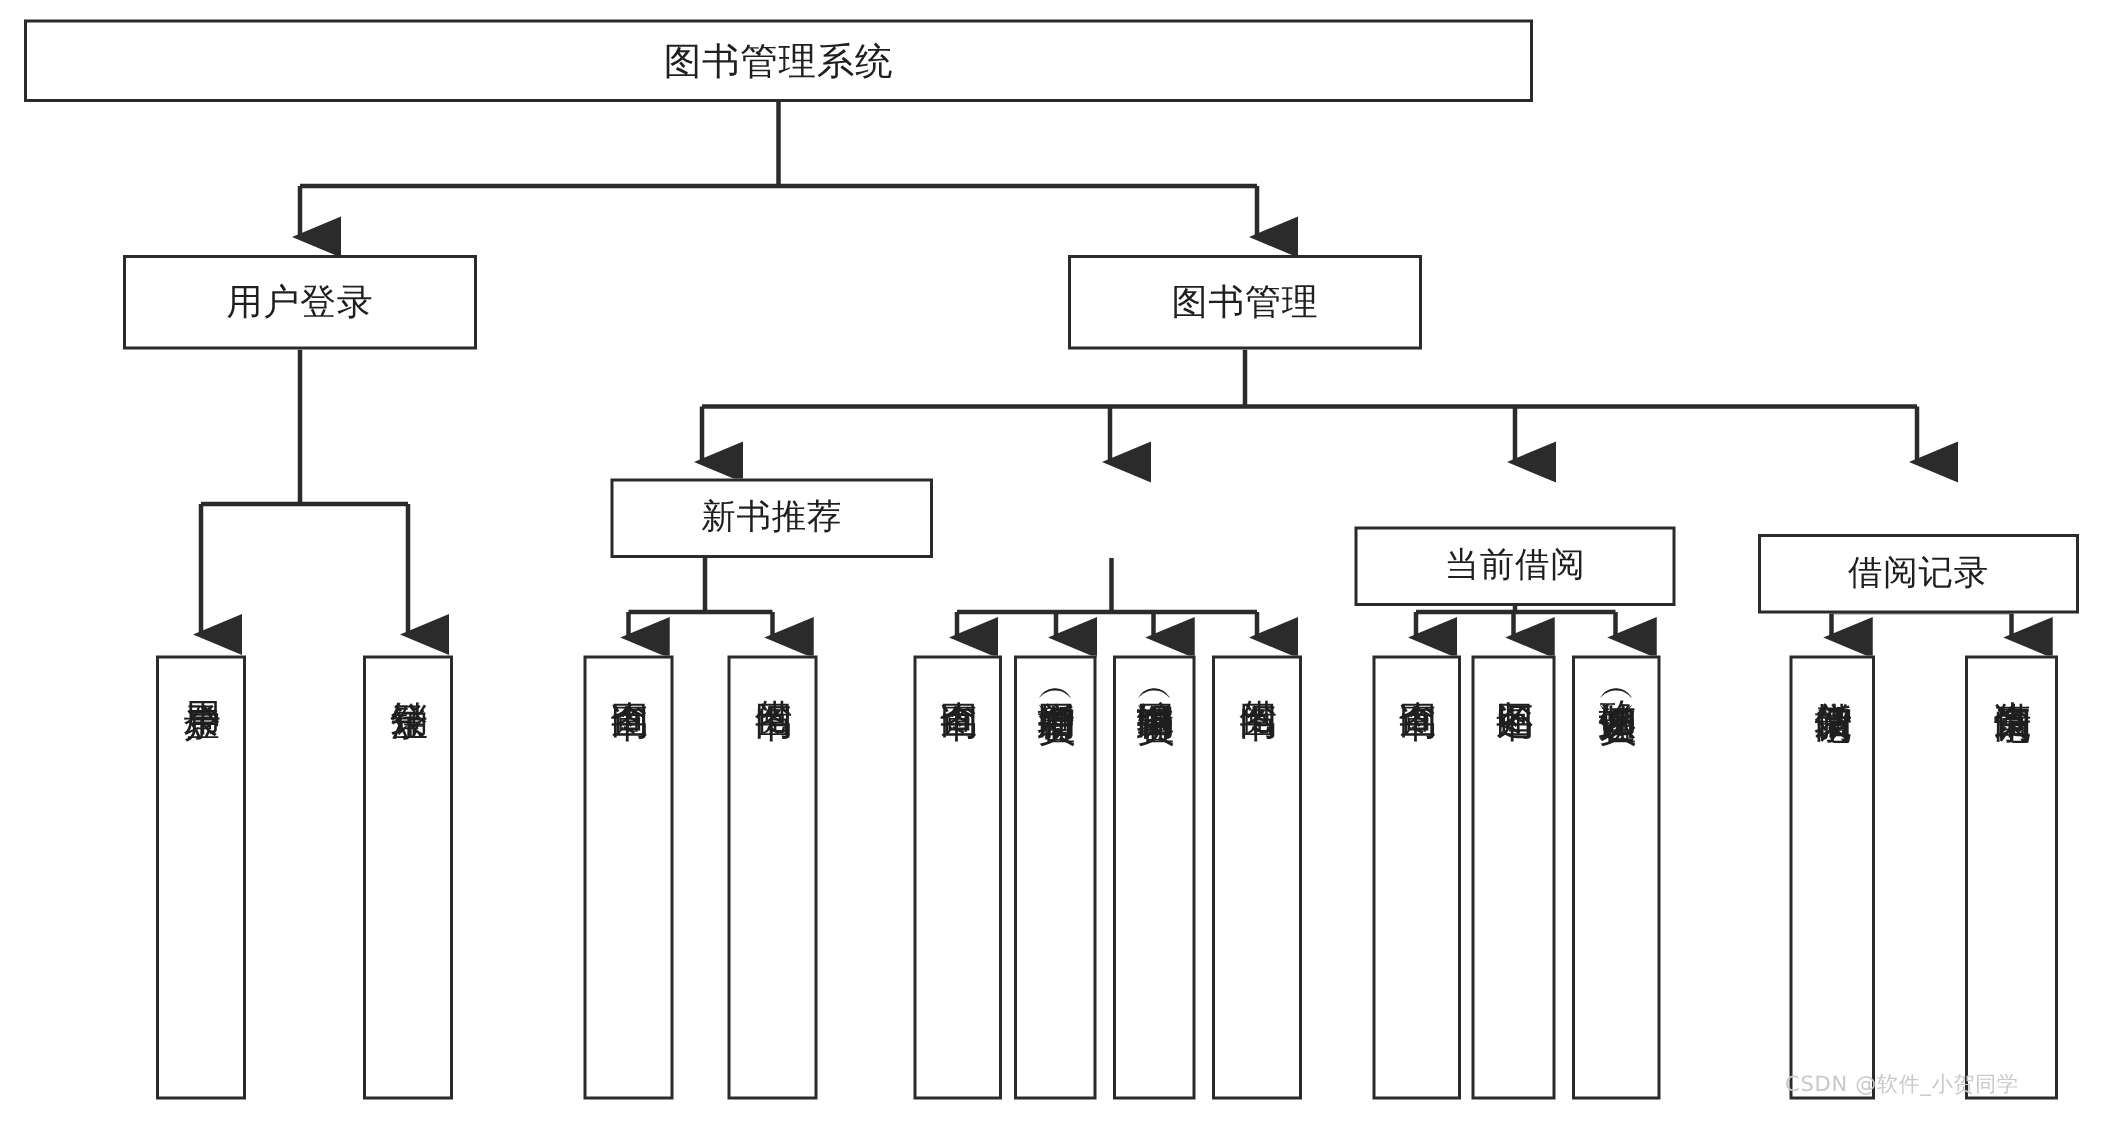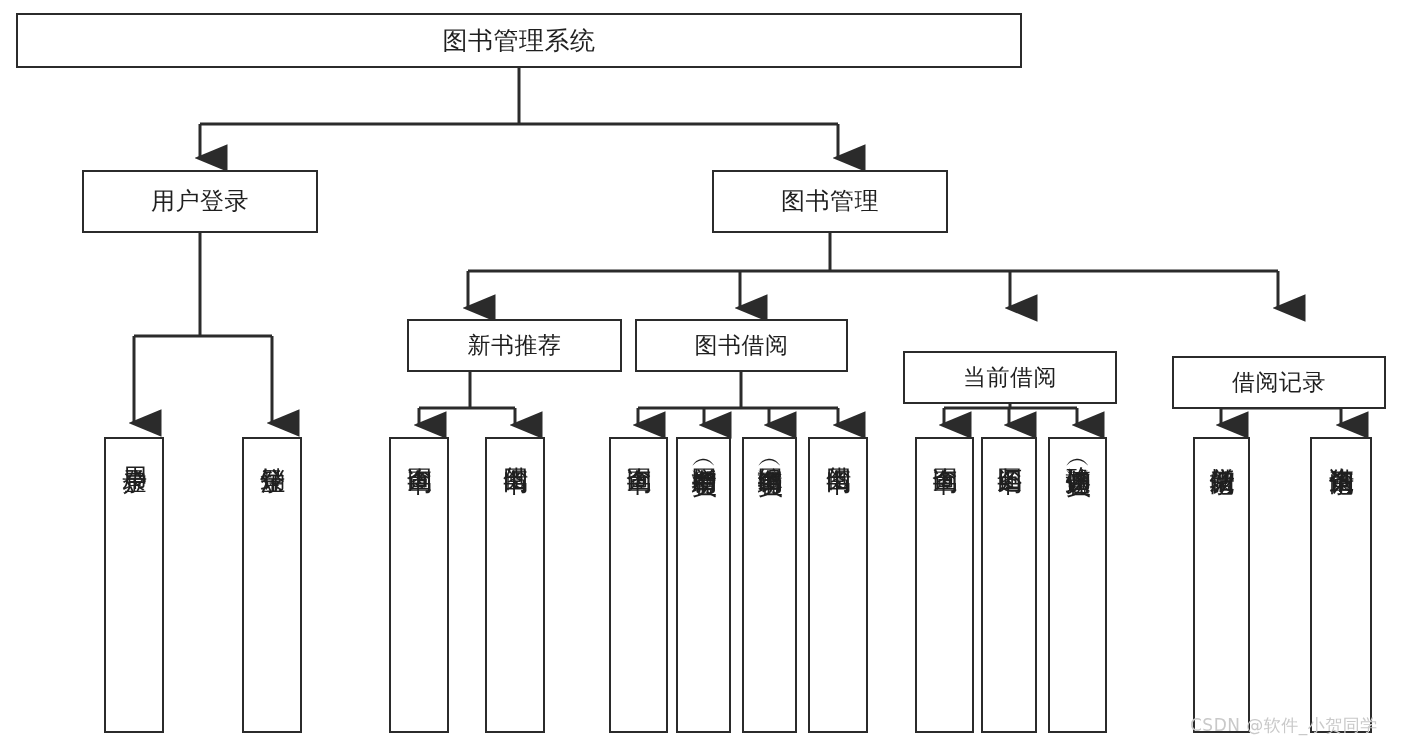--- a/index.html
+++ b/index.html
@@ -54,21 +54,21 @@
   .node.leaf .label {
     writing-mode: vertical-rl;
     text-orientation: upright;
     font-size: 25px;
     line-height: 1.06;
     letter-spacing: 1px;
     white-space: nowrap;
   }
   #watermark {
     position: absolute;
-    font-size: 17px;
+    font-size: 14px;
     color: #c9c9c9;
     white-space: nowrap;
     z-index: 5;
     letter-spacing: 0.5px;
   }
 </style>
 </head>
 <body>
 
 <div id="canvas">
@@ -133,23 +133,20 @@
   </div>
 
   <div class="node level2" style="left:712px; top:170px; width:236px; height:63px;">
     <span class="label">图书管理</span>
   </div>
 
   <div class="node level3" style="left:363px; top:319px; width:215px; height:53px;margin-left:44px;">
     <span class="label">新书推荐</span>
   </div>
 
-  <div class="node level3" style="left:635px; top:319px; width:213px; height:53px;">
-    <span class="label">图书借阅</span>
-  </div>
 
   <div class="node level3" style="left:903px; top:319px; width:214px; height:53px;margin-top:32px;">
     <span class="label">当前借阅</span>
   </div>
 
   <div class="node level3" style="left:1172px; top:319px; width:214px; height:53px;margin-top:37px;">
     <span class="label">借阅记录</span>
   </div>
 
   <div class="node leaf" style="left:104px; top:437px; width:60px; height:296px;">

